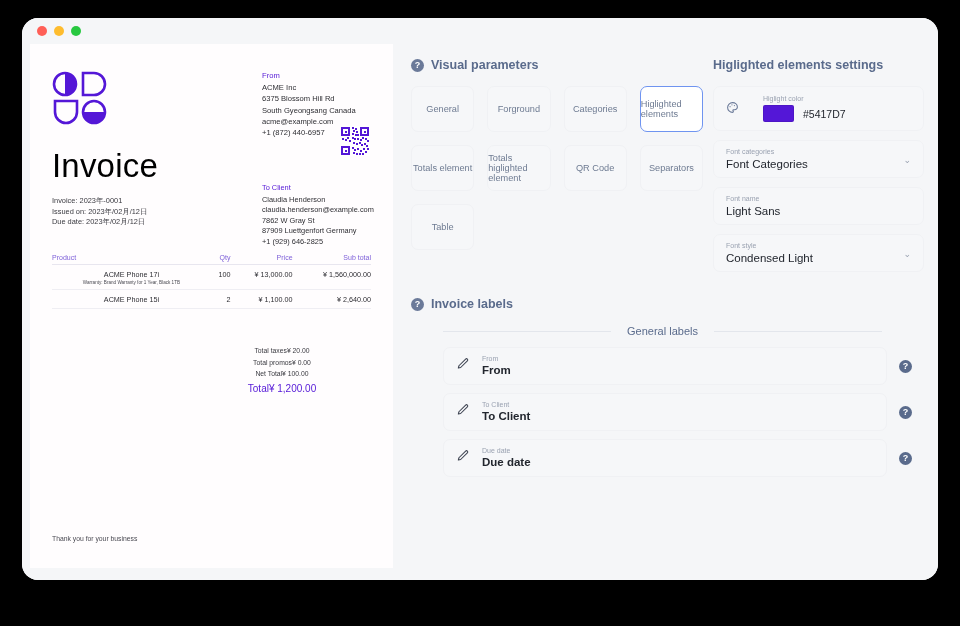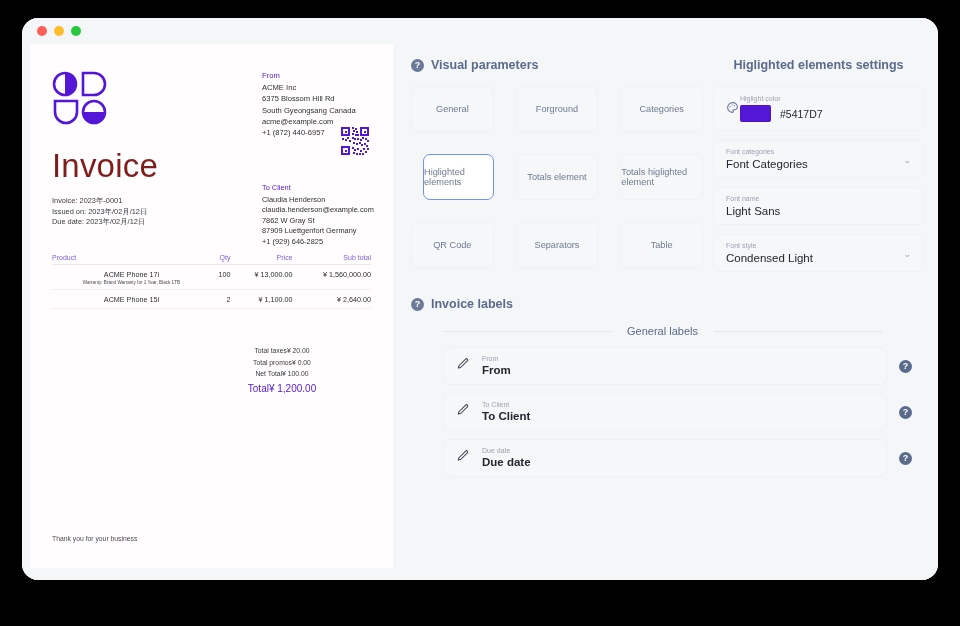--- a/index.html
+++ b/index.html
@@ -51,21 +51,21 @@
 
   .inv-from {
     position: absolute; top: 26px; left: 232px;
     font-size: 7.6px; line-height: 11.2px; color: #2e2e33;
   }
   .inv-from .lbl { color: #5417D7; margin-bottom: 1px; }
 
   .qr { position: absolute; top: 82px; left: 310px; width: 30px; height: 30px; }
 
   .inv-title {
-    font-size: 33px; color: #7f1d1d; font-weight: 300;
+    font-size: 33px; color: #000000; font-weight: 300;
     letter-spacing: 0.2px; line-height: 36px; margin: 2px 0 12px 0;
   }
   .inv-meta { font-size: 7.4px; line-height: 10.6px; color: #3a3a40; }
 
   .inv-toclient {
     position: absolute; top: 139px; left: 232px;
     font-size: 7.4px; line-height: 10.6px; color: #2e2e33;
   }
   .inv-toclient .lbl { color: #5417D7; margin-bottom: 1px; }
 
@@ -112,48 +112,48 @@
   }
   .help-icon {
     width: 13px; height: 13px; border-radius: 50%;
     background: #6b7a99; color: #fff;
     font-size: 9px; line-height: 13px; text-align: center;
     font-weight: 700; flex: 0 0 13px;
   }
   .sect-title { font-size: 12.5px; font-weight: 700; color: #5a6b8c; }
 
   .param-grid {
-    display: grid; grid-template-columns: 1fr 1fr 1fr;
-    gap: 22px;
+    display: grid; grid-template-columns: 1fr 1fr 1fr 1fr;
+    gap: 13px;
   }
   .param-btn {
     height: 46px; border-radius: 7px;
     background: #f6f7f9; border: 1px solid #f0f1f4;
     display: flex; align-items: center; justify-content: center;
     font-size: 9.2px; color: #6e7b92;
   }
   .param-btn.selected {
-    background: #ffffff; border: 1.4px solid #6f94f0; margin-left: 12px;
+    background: #ffffff; border: 1.4px solid #6f94f0;
   }
 
   .settings-title {
-    font-size: 12.5px; font-weight: 700; color: #5a6b8c; margin-bottom: 14px; text-align: center;
+    font-size: 12.5px; font-weight: 700; color: #5a6b8c; margin-bottom: 14px;
   }
   .field {
     background: #f6f7f9; border: 1px solid #f0f1f4;
     border-radius: 7px; padding: 7px 12px;
     margin-bottom: 9px; position: relative;
   }
   .field-label { font-size: 7px; color: #9aa2b1; margin-bottom: 3px; }
   .field-value { font-size: 11.5px; color: #22262e; }
   .field-chev {
     position: absolute; right: 12px; top: 50%;
     transform: translateY(-40%); color: #9aa2b1; font-size: 9px;
   }
-  .color-field { display: flex; align-items: center; gap: 1px; padding: 8px 12px; }
+  .color-field { display: flex; align-items: center; gap: 24px; padding: 8px 12px; }
   .palette-icon { flex: 0 0 13px; color: #6b7a99; }
   .swatch {
     width: 31px; height: 17px; border-radius: 2px;
     border: 1px solid rgba(0,0,0,0.08);
   }
   .color-hex { font-size: 10.5px; color: #22262e; }
 
   
   .labels-sect { padding: 16px 14px 0 18px; flex: 1; overflow: hidden; }
   .divider-head {

